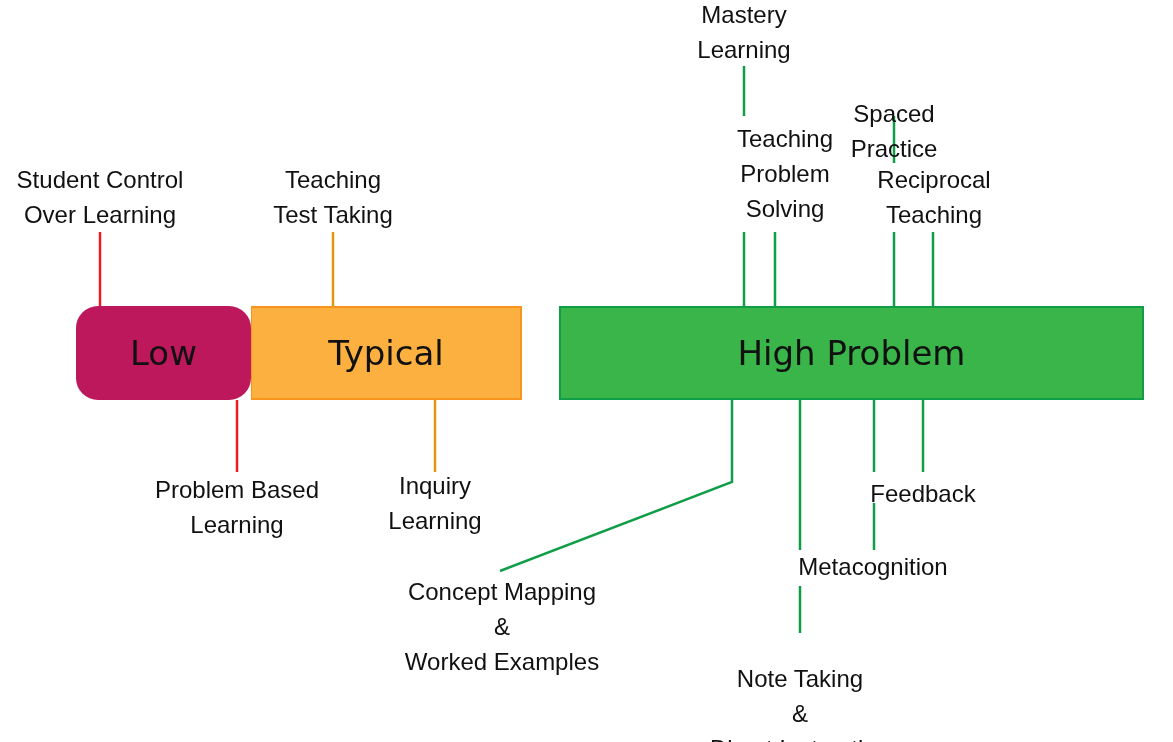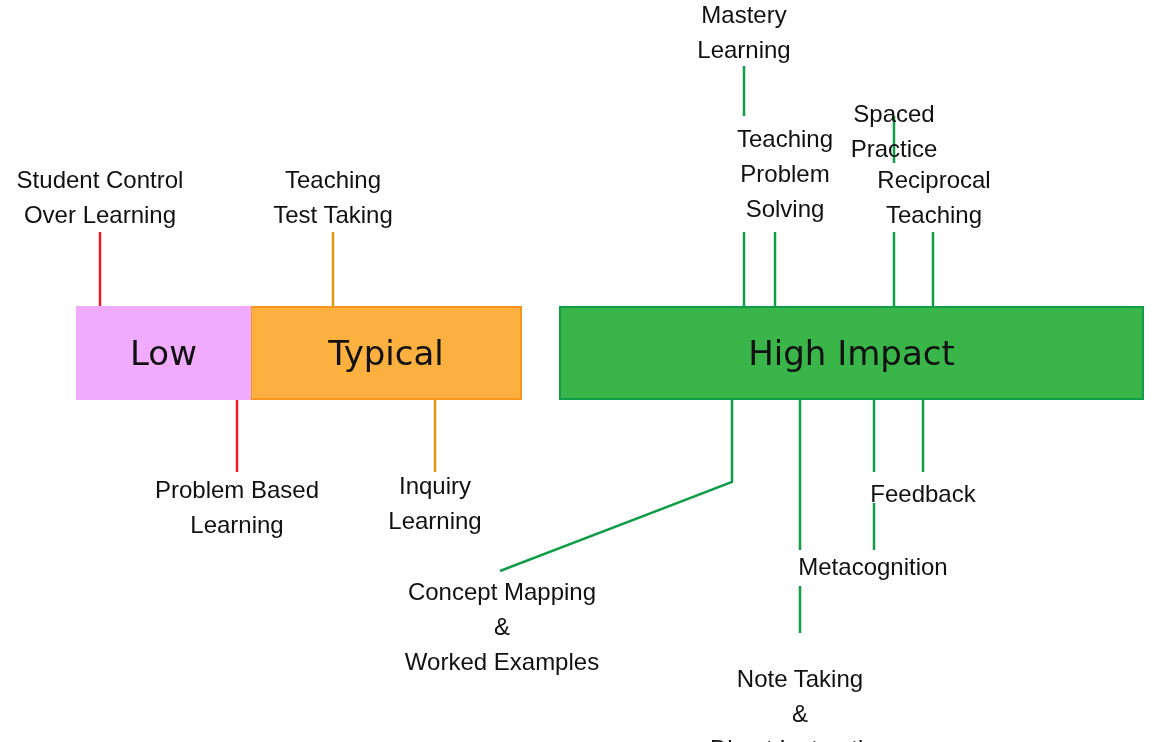--- a/index.html
+++ b/index.html
@@ -31,28 +31,28 @@
   <line x1="933" y1="232" x2="933" y2="306" stroke="#109d48" stroke-width="2.5"></line>
 
   <polyline points="732,400 732,482 500,571" fill="none" stroke="#109d48" stroke-width="2.5"></polyline>
   <line x1="800" y1="400" x2="800" y2="550" stroke="#109d48" stroke-width="2.5"></line>
   <line x1="800" y1="586" x2="800" y2="633" stroke="#109d48" stroke-width="2.5"></line>
   <line x1="874" y1="400" x2="874" y2="472" stroke="#109d48" stroke-width="2.5"></line>
   <line x1="874" y1="503" x2="874" y2="550" stroke="#109d48" stroke-width="2.5"></line>
   <line x1="923" y1="400" x2="923" y2="472" stroke="#109d48" stroke-width="2.5"></line>
 </svg>
 
-<div class="seg" style="left:76px;width:175px;background:#f0abfc;">
+<div class="seg" style="left:76px;width:175px;background:#be185d;border-radius:22px;">
   <span>Low</span>
 </div>
 <div class="seg" style="left:251px;width:271px;background:#fbb040;border:2px solid #f7941d;border-left:1px solid #f7941d;">
   <span>Typical</span>
 </div>
 <div class="seg" style="left:559px;width:585px;background:#3ab54a;border:2px solid #109d48;">
-  <span>High Impact</span>
+  <span>High Problem</span>
 </div>
 
 <div class="label" style="left:100px;top:162px;">Student Control
 Over Learning</div>
 <div class="label" style="left:333px;top:162px;">Teaching
 Test Taking</div>
 <div class="label" style="left:744px;top:-3px;">Mastery
 Learning</div>
 <div class="label" style="left:785px;top:121px;">Teaching
 Problem

